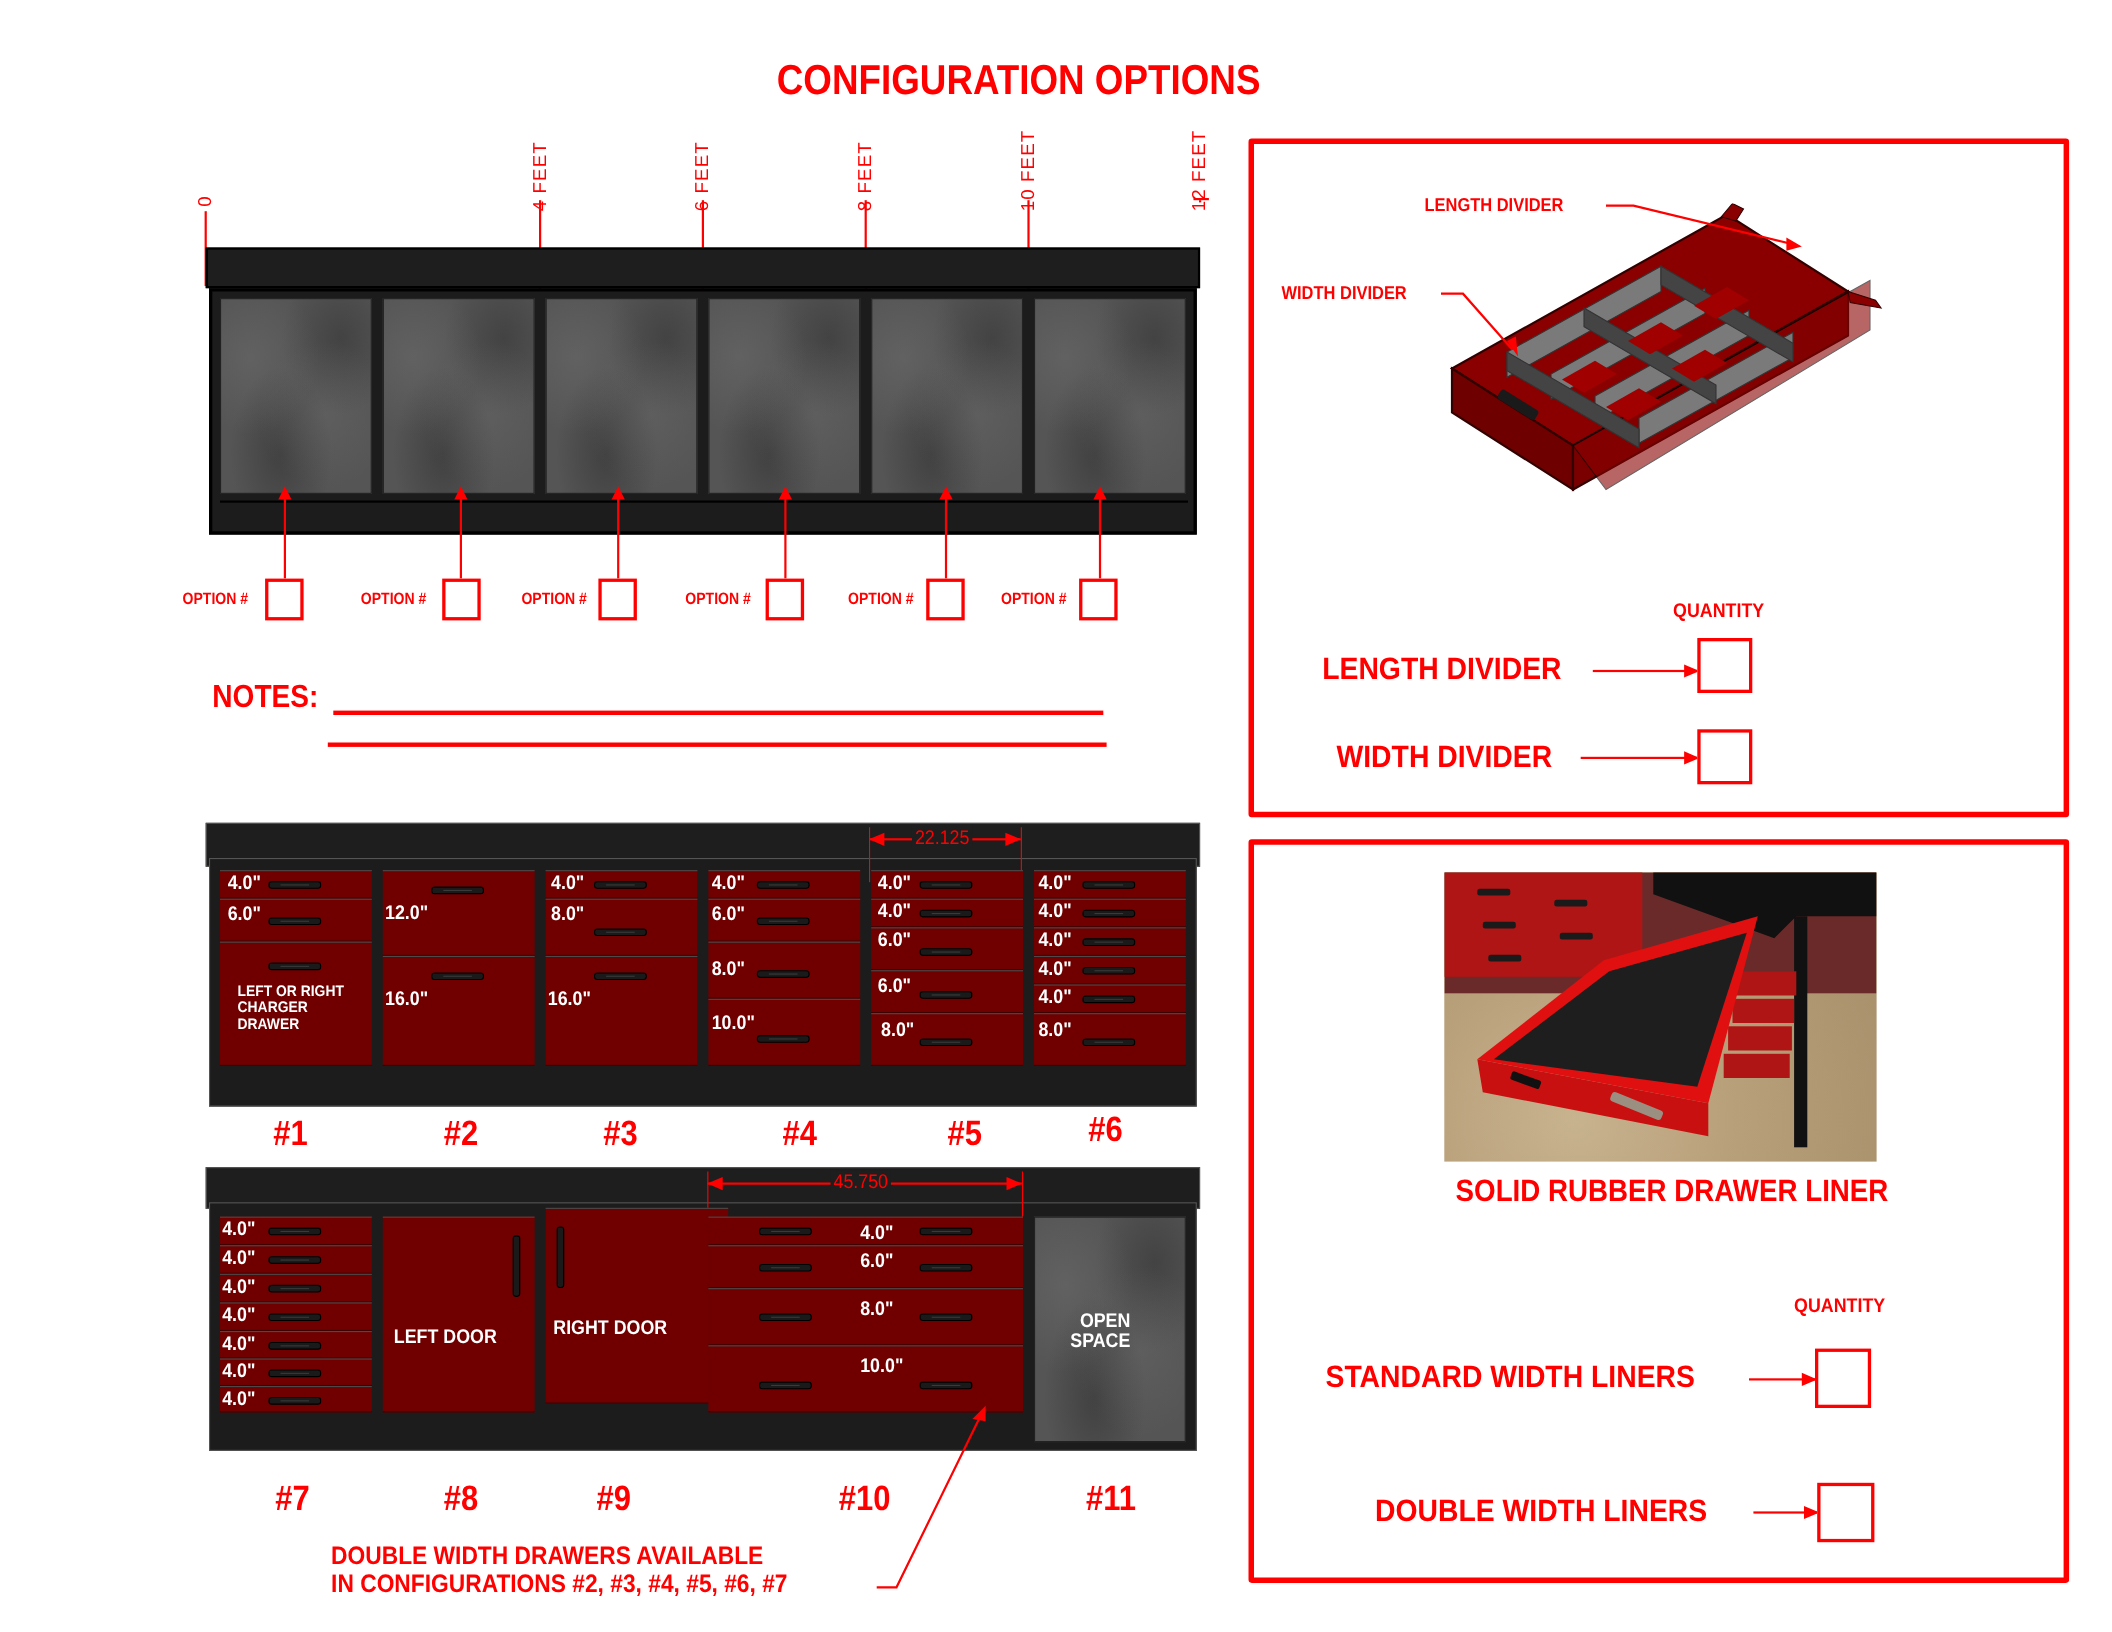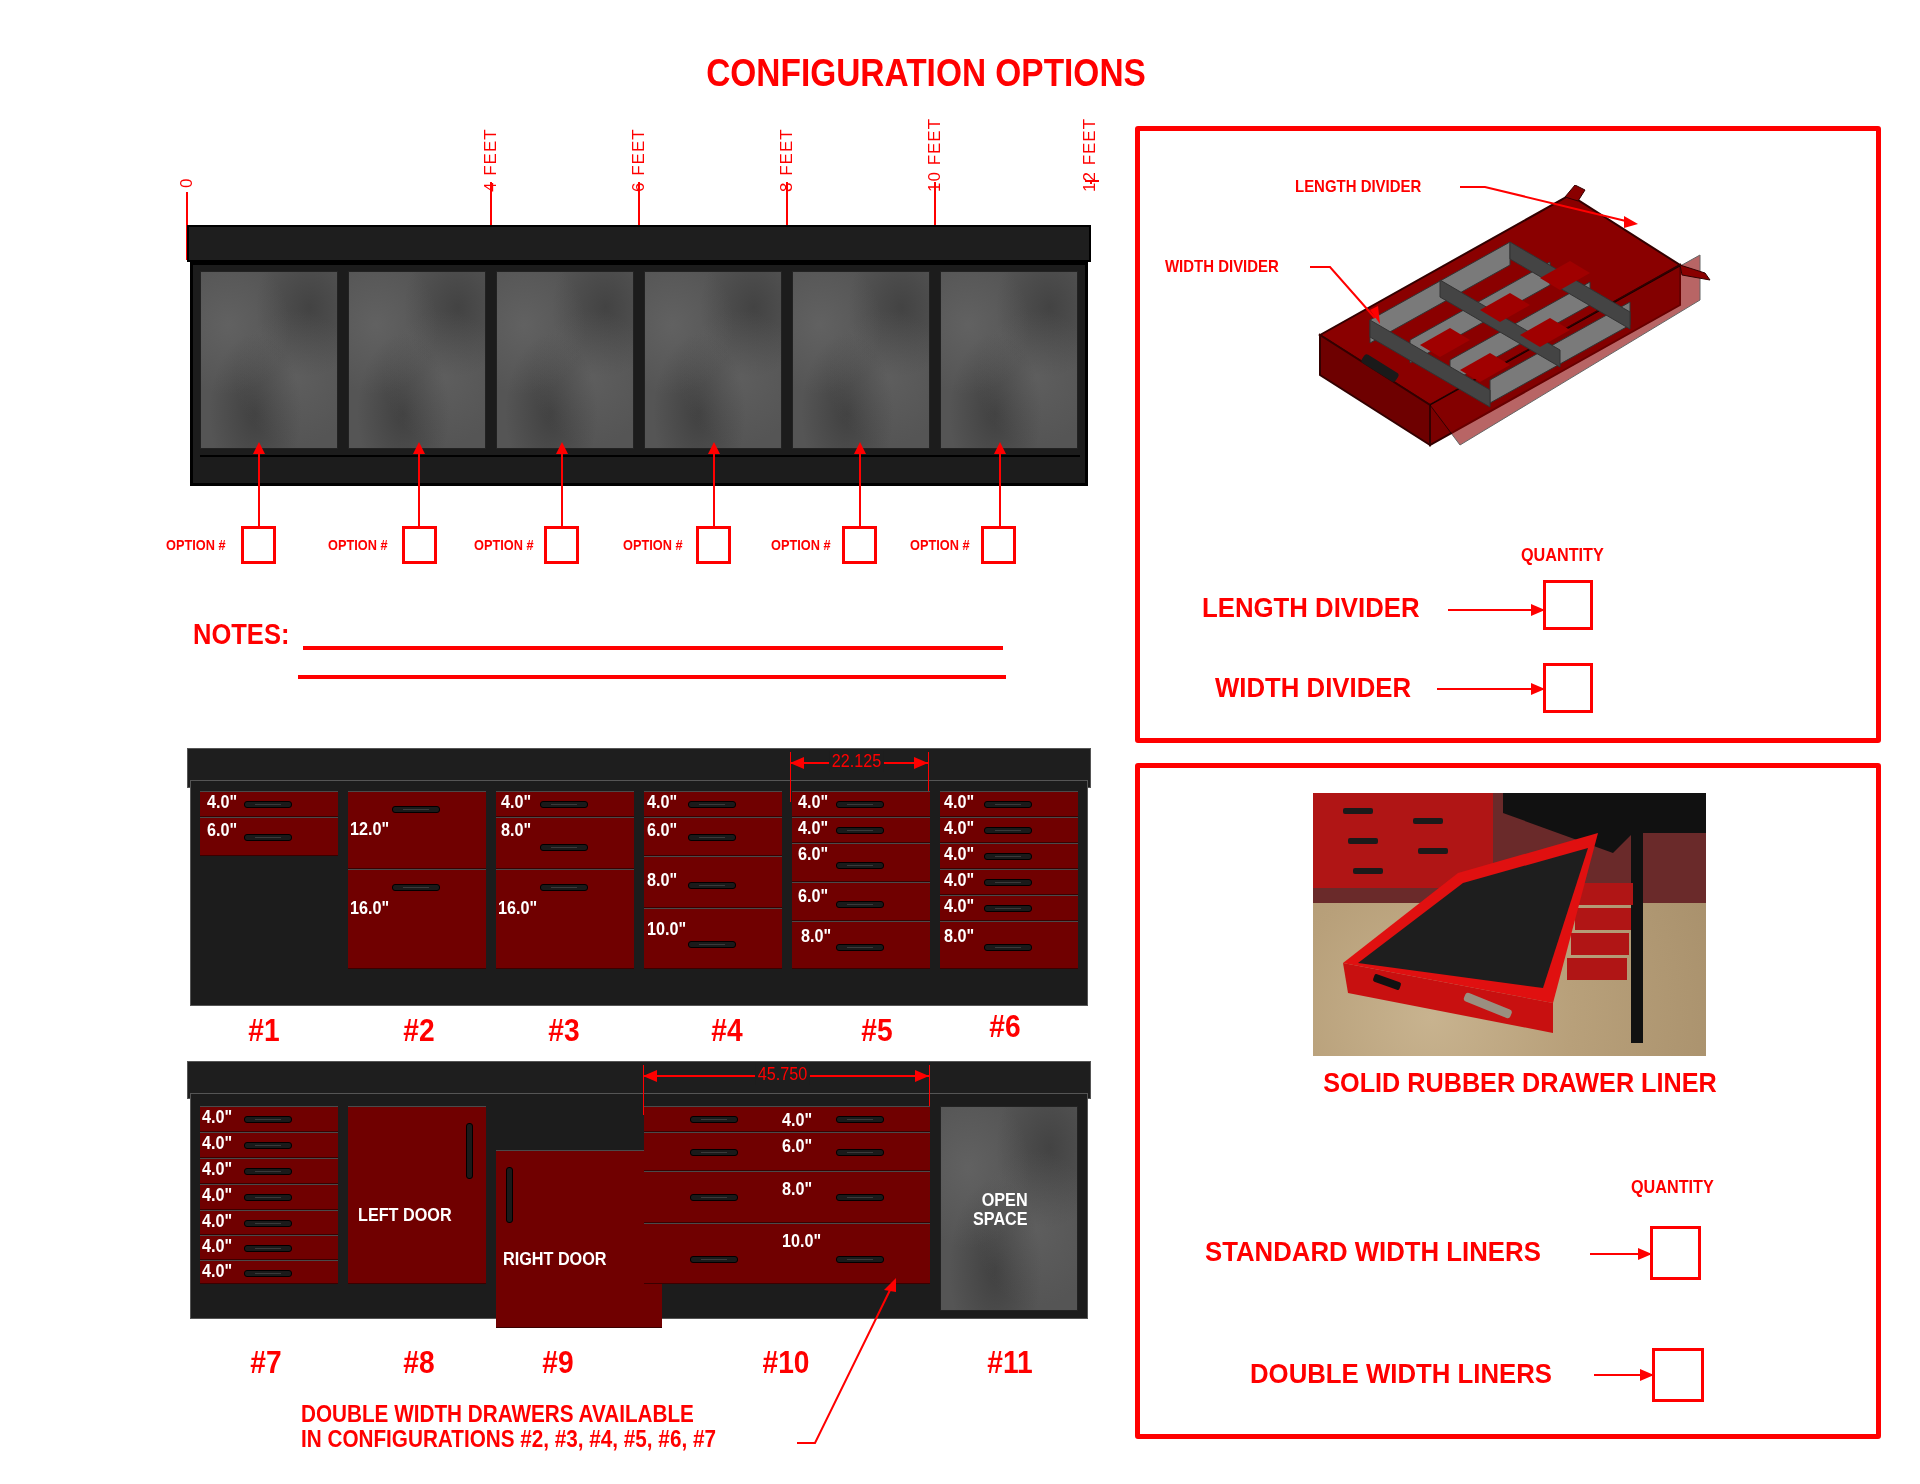--- a/index.html
+++ b/index.html
@@ -147,20 +147,26 @@
 
   <div class="col" style="left:200px; top:791px; width:138px; height:178px;">
     <div class="drawer" style="top:0; height:26px;">
       <span class="d-label" style="left:7px; top:0px;">4.0"</span>
       <span class="handle" style="left:44px; top:9px;"></span>
     </div>
     <div class="drawer" style="top:26px; height:39px;">
       <span class="d-label" style="left:7px; top:2px;">6.0"</span>
       <span class="handle" style="left:44px; top:16px;"></span>
     </div>
+    <div class="drawer" style="top:65px; height:113px;">
+      <span class="handle" style="left:44px; top:18px;"></span>
+      <span class="d-label" style="left:16px; top:36px; font-size:14px; line-height:15px; white-space:pre;">LEFT OR RIGHT
+CHARGER
+DRAWER</span>
+    </div>
   </div>
 
   <div class="col" style="left:348px; top:791px; width:138px; height:178px;">
     <div class="drawer" style="top:0; height:78px;">
       <span class="handle" style="left:44px; top:14px;"></span>
       <span class="d-label" style="left:2px; top:27px;">12.0"</span>
     </div>
     <div class="drawer" style="top:78px; height:100px;">
       <span class="handle" style="left:44px; top:14px;"></span>
       <span class="d-label" style="left:2px; top:28px;">16.0"</span>
@@ -299,21 +305,21 @@
       </div>
   </div>
 
   <div class="col" style="left:348px; top:1106px; width:138px; height:178px;">
     <div class="drawer" style="top:0; height:178px;">
       <span class="vhandle" style="left:118px; top:16px; height:56px;"></span>
       <span class="d-label" style="left:10px; top:98px;">LEFT DOOR</span>
     </div>
   </div>
 
-  <div class="col" style="left:496px; top:1150px; width:166px; height:178px;">
+  <div class="col" style="left:496px; top:1098px; width:166px; height:178px;">
     <div class="drawer" style="top:0; height:178px;">
       <span class="vhandle" style="left:10px; top:16px; height:56px;"></span>
       <span class="d-label" style="left:7px; top:98px;">RIGHT DOOR</span>
     </div>
   </div>
 
   <div class="col" style="left:644px; top:1106px; width:286px; height:178px;">
     <div class="drawer" style="top:0; height:26px;">
       <span class="handle" style="left:46px; top:9px;"></span>
       <span class="d-label" style="left:138px; top:3px;">4.0"</span>

